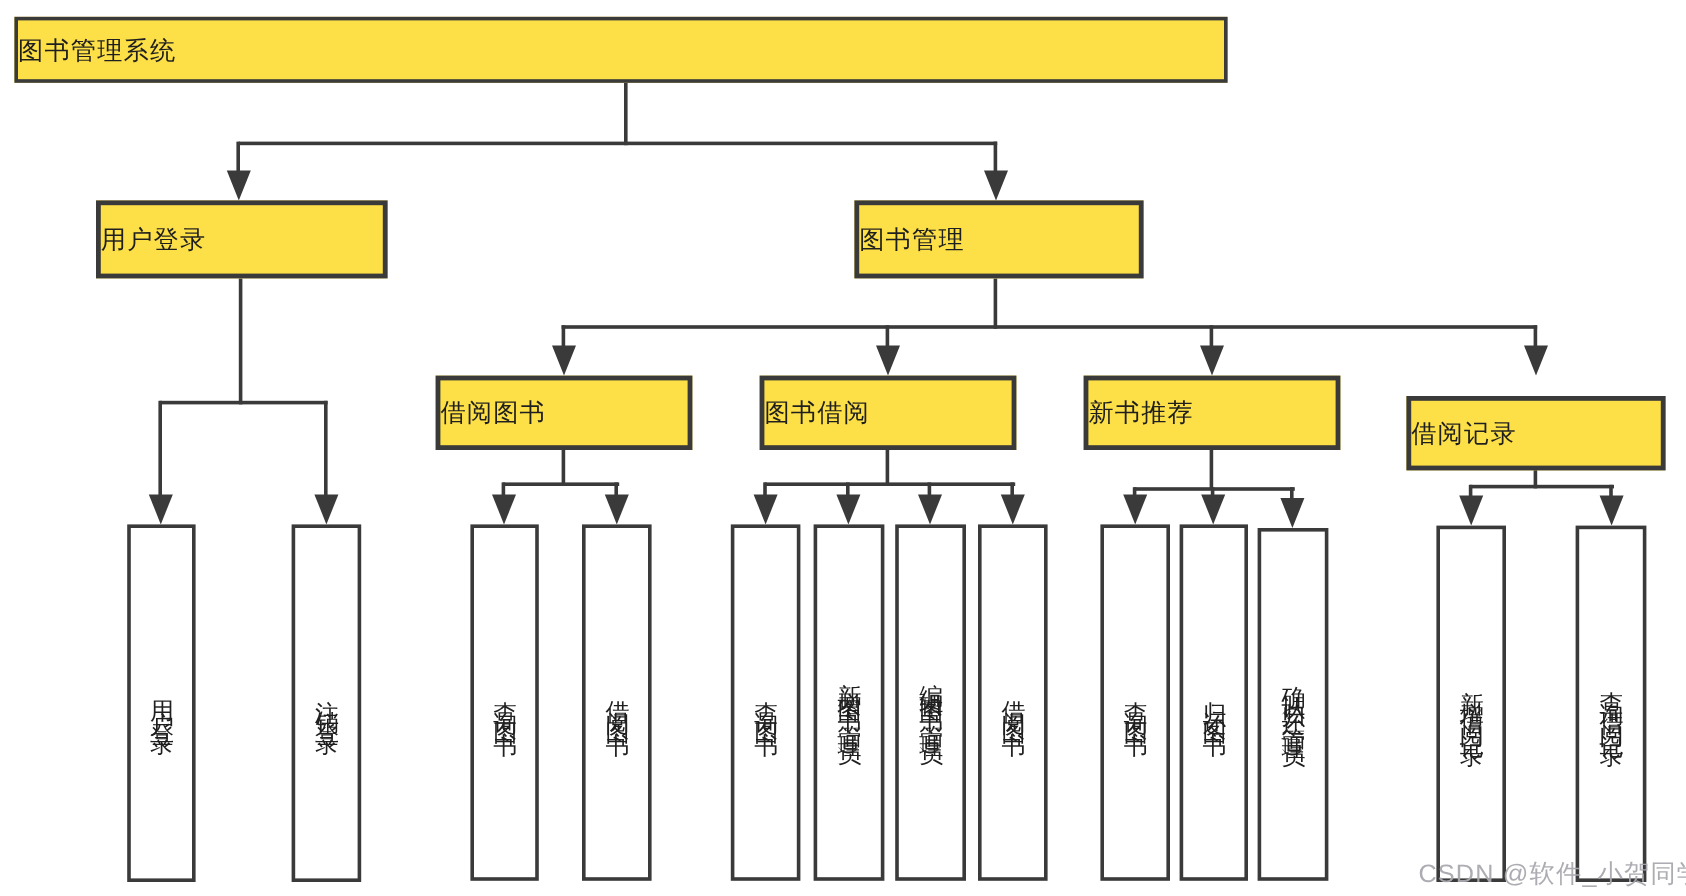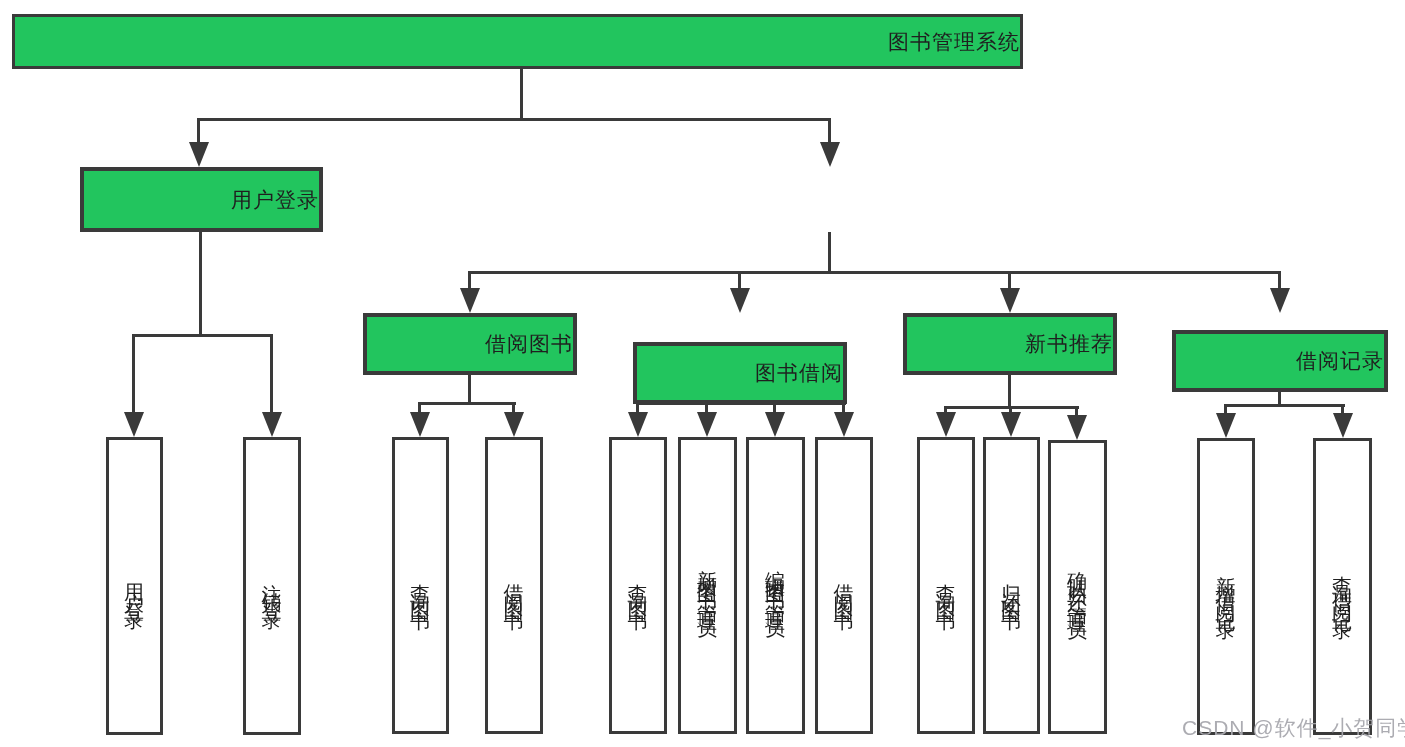--- a/index.html
+++ b/index.html
@@ -14,23 +14,23 @@
   body{font-family:"Liberation Sans","DejaVu Sans",sans-serif;}
   .canvas{
     position:relative;
     width:1405px;height:747px;
     background:var(--bg);
     overflow:hidden;
   }
   
   .box{
     position:absolute;
-    background:#22c55e;
+    background:#fde047;
     border:3px solid var(--border);
-    display:flex;align-items:center;justify-content:flex-end;
+    display:flex;align-items:center;justify-content:flex-start;
     color:var(--text);
     font-size:21px;
     letter-spacing:1px;
     z-index:2;
   }
   .box.thick{border-width:4px;}
   
   .vbox{
     position:absolute;
     background:#fff;
@@ -83,20 +83,23 @@
 
   <div class="vl" style="left:520px;top:69px;height:52px;"></div>
   <div class="hl" style="left:199px;top:118px;width:632px;"></div>
   <div class="vl" style="left:197px;top:118px;height:28px;"></div>
   <div class="ah" style="left:189px;top:142px;"></div>
   <div class="vl" style="left:828px;top:118px;height:28px;"></div>
   <div class="ah" style="left:820px;top:142px;"></div>
 
   <div class="box thick" style="left:80px;top:167px;width:243px;height:65px;">
     <span>用户登录</span>
+  </div>
+  <div class="box thick" style="left:712px;top:167px;width:241px;height:65px;">
+    <span>图书管理</span>
   </div>
 
   <div class="vl" style="left:199px;top:232px;height:105px;"></div>
   <div class="hl" style="left:133px;top:334px;width:140px;"></div>
   <div class="vl" style="left:132px;top:334px;height:82px;"></div>
   <div class="ah" style="left:124px;top:412px;"></div>
   <div class="vl" style="left:270px;top:334px;height:82px;"></div>
   <div class="ah" style="left:262px;top:412px;"></div>
 
   <div class="vl" style="left:828px;top:232px;height:42px;"></div>
@@ -106,21 +109,21 @@
   <div class="vl" style="left:738px;top:271px;height:20px;"></div>
   <div class="ah" style="left:730px;top:288px;"></div>
   <div class="vl" style="left:1008px;top:271px;height:20px;"></div>
   <div class="ah" style="left:1000px;top:288px;"></div>
   <div class="vl" style="left:1278px;top:271px;height:20px;"></div>
   <div class="ah" style="left:1270px;top:288px;"></div>
 
   <div class="box thick" style="left:363px;top:313px;width:214px;height:62px;">
     <span>借阅图书</span>
   </div>
-  <div class="box thick" style="left:633px;top:313px;width:214px;height:62px;margin-top:29px;">
+  <div class="box thick" style="left:633px;top:313px;width:214px;height:62px;">
     <span>图书借阅</span>
   </div>
   <div class="box thick" style="left:903px;top:313px;width:214px;height:62px;">
     <span>新书推荐</span>
   </div>
   <div class="box thick" style="left:1172px;top:330px;width:216px;height:62px;">
     <span>借阅记录</span>
   </div>
 
   <div class="vl" style="left:468px;top:375px;height:29px;"></div>

